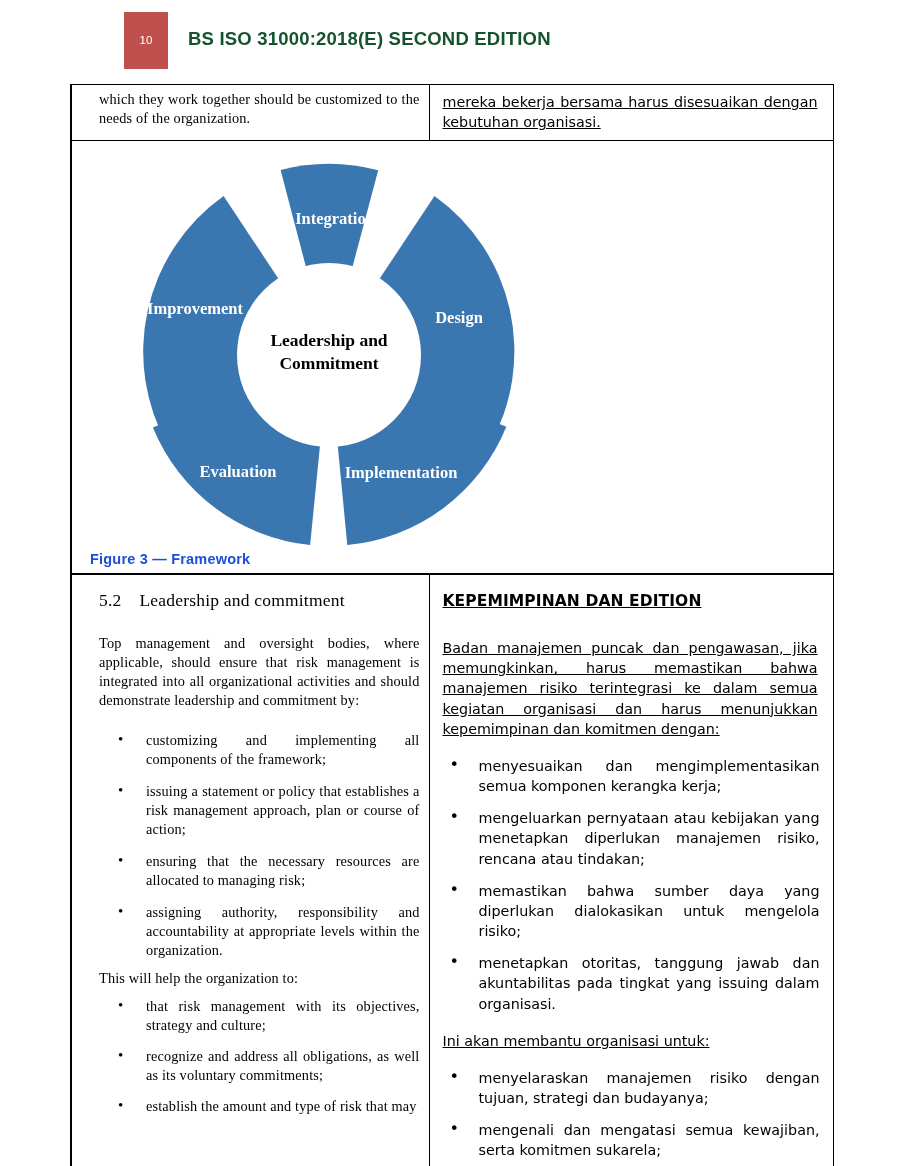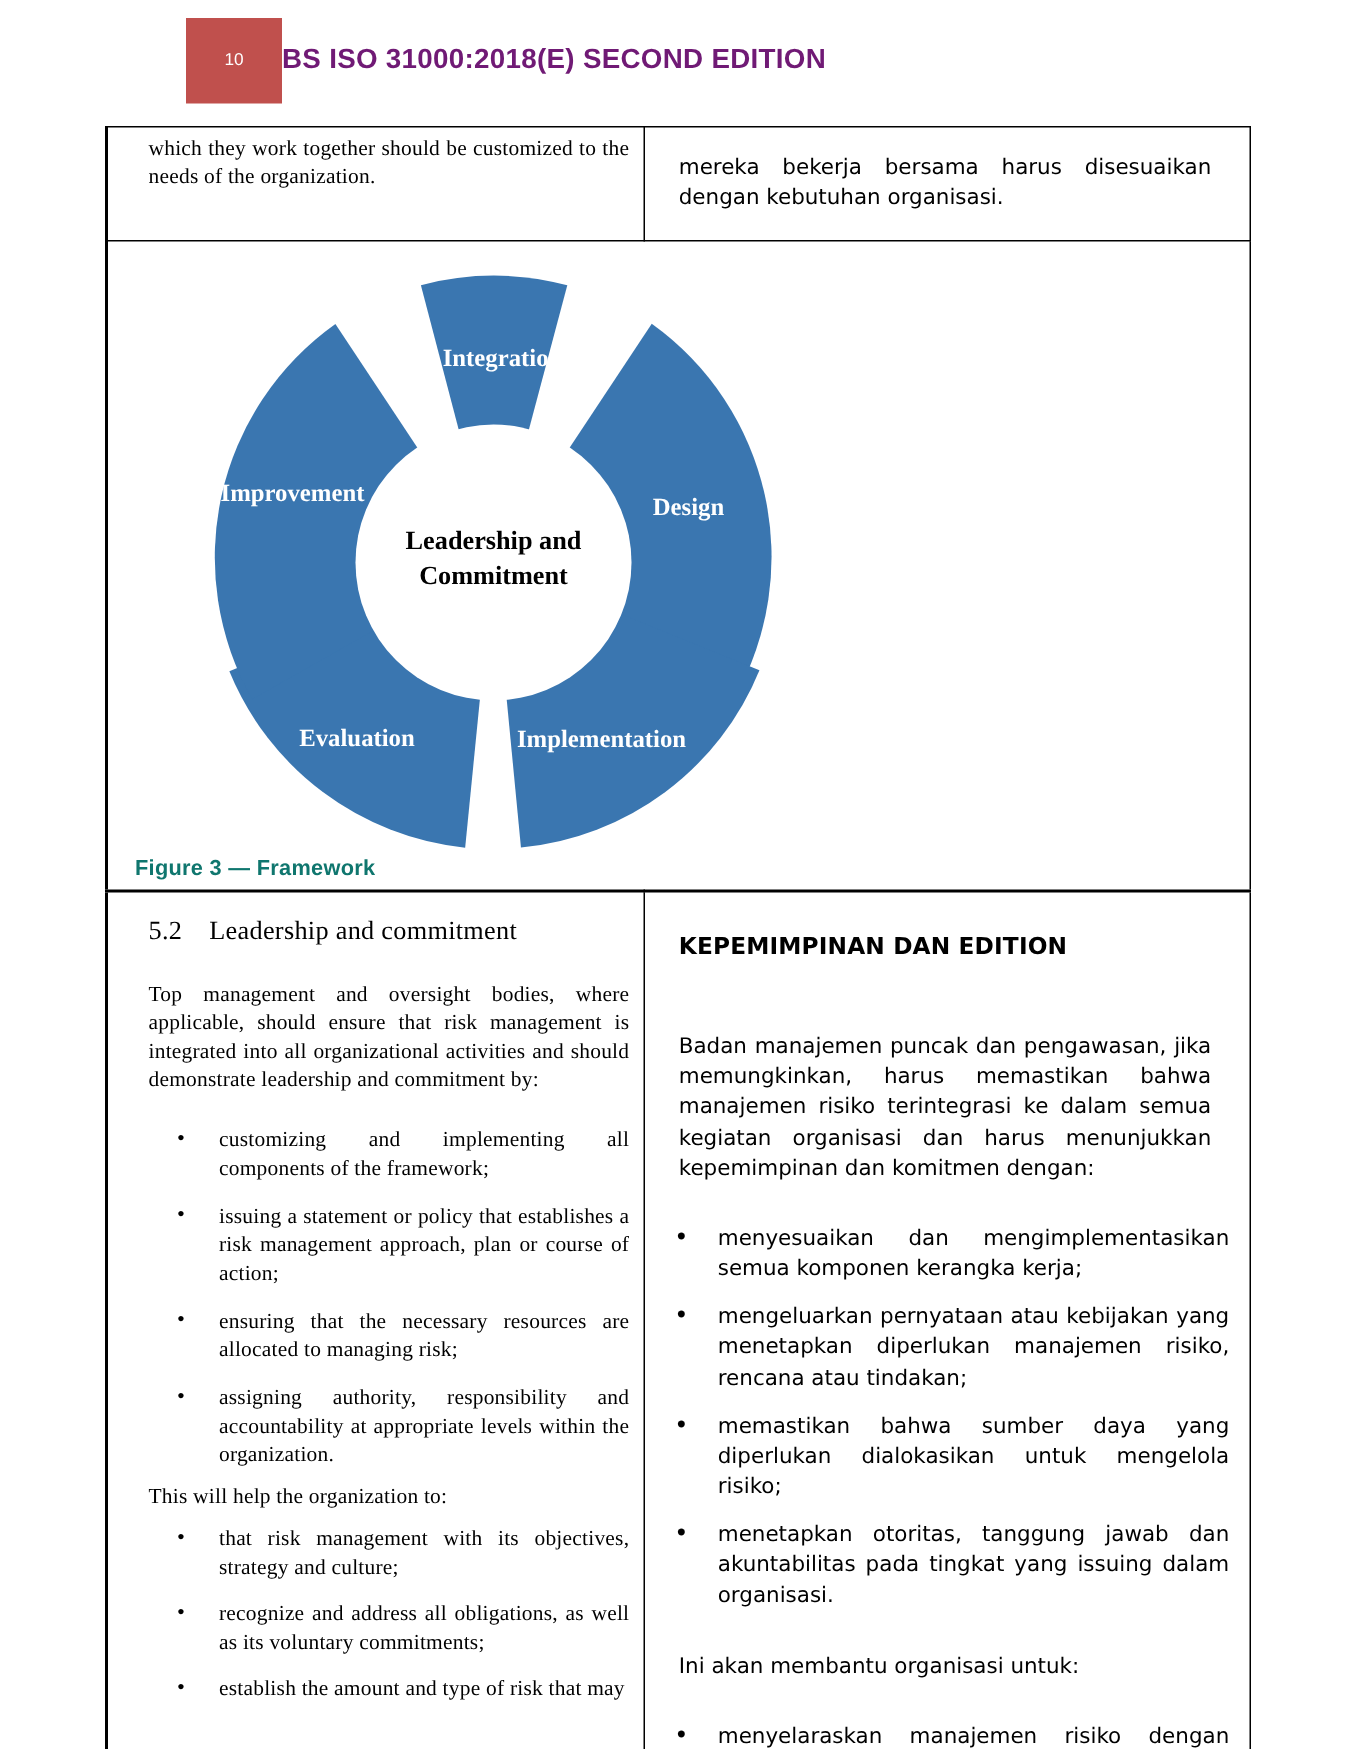--- a/index.html
+++ b/index.html
@@ -20,42 +20,42 @@
   .page-header {
     position: absolute;
     left: 0; top: 0;
     width: 901px;
     height: 78px;
   }
   .page-number-box {
     position: absolute;
     left: 124px;
     top: 12px;
-    width: 64px;
+    width: 44px;
     height: 57px;
     background: #C0504D;
     display: flex;
     align-items: center;
     justify-content: center;
   }
   .page-number-box span {
     color: #ffffff;
     font-family: "Liberation Sans", sans-serif;
     font-size: 11.5px;
     line-height: 1;
   }
   .doc-title {
     position: absolute;
     left: 188px;
     top: 28px;
     font-family: "Liberation Sans", sans-serif;
     font-weight: bold;
     font-size: 18.5px;
     letter-spacing: 0.2px;
-    color: #701a75;
+    color: #14532d;
     white-space: nowrap;
   }
 
   
   .doc-table {
     position: absolute;
     left: 70px;
     top: 84px;
     width: 762px;
     border-collapse: collapse;
@@ -83,21 +83,21 @@
   }
   .en p { margin: 0; }
 
   
   .id {
     font-family: "DejaVu Sans", sans-serif;
     font-size: 14.3px;
     line-height: 1.41;
     text-align: justify;
   }
-  .id p { margin: 12px; }
+  .id p { margin: 2px; text-decoration: underline; }
 
   .heading-en {
     font-family: "Liberation Serif", serif;
     font-size: 17.5px;
     letter-spacing: 0.2px;
   }
   .heading-en .num { margin-right: 18px; }
 
   .heading-id {
     font-family: "DejaVu Sans", sans-serif;
@@ -166,21 +166,21 @@
     top: 19px;
   }
   .figure-caption {
     position: absolute;
     left: 18px;
     bottom: 6px;
     font-family: "Liberation Sans", sans-serif;
     font-weight: bold;
     font-size: 14.5px;
     letter-spacing: 0.2px;
-    color: #0f766e;
+    color: #1d4ed8;
   }
   .donut-label {
     font-family: "Liberation Serif", serif;
     font-weight: bold;
     fill: #ffffff;
     font-size: 16.5px;
   }
   .donut-center-label {
     font-family: "Liberation Serif", serif;
     font-weight: bold;

